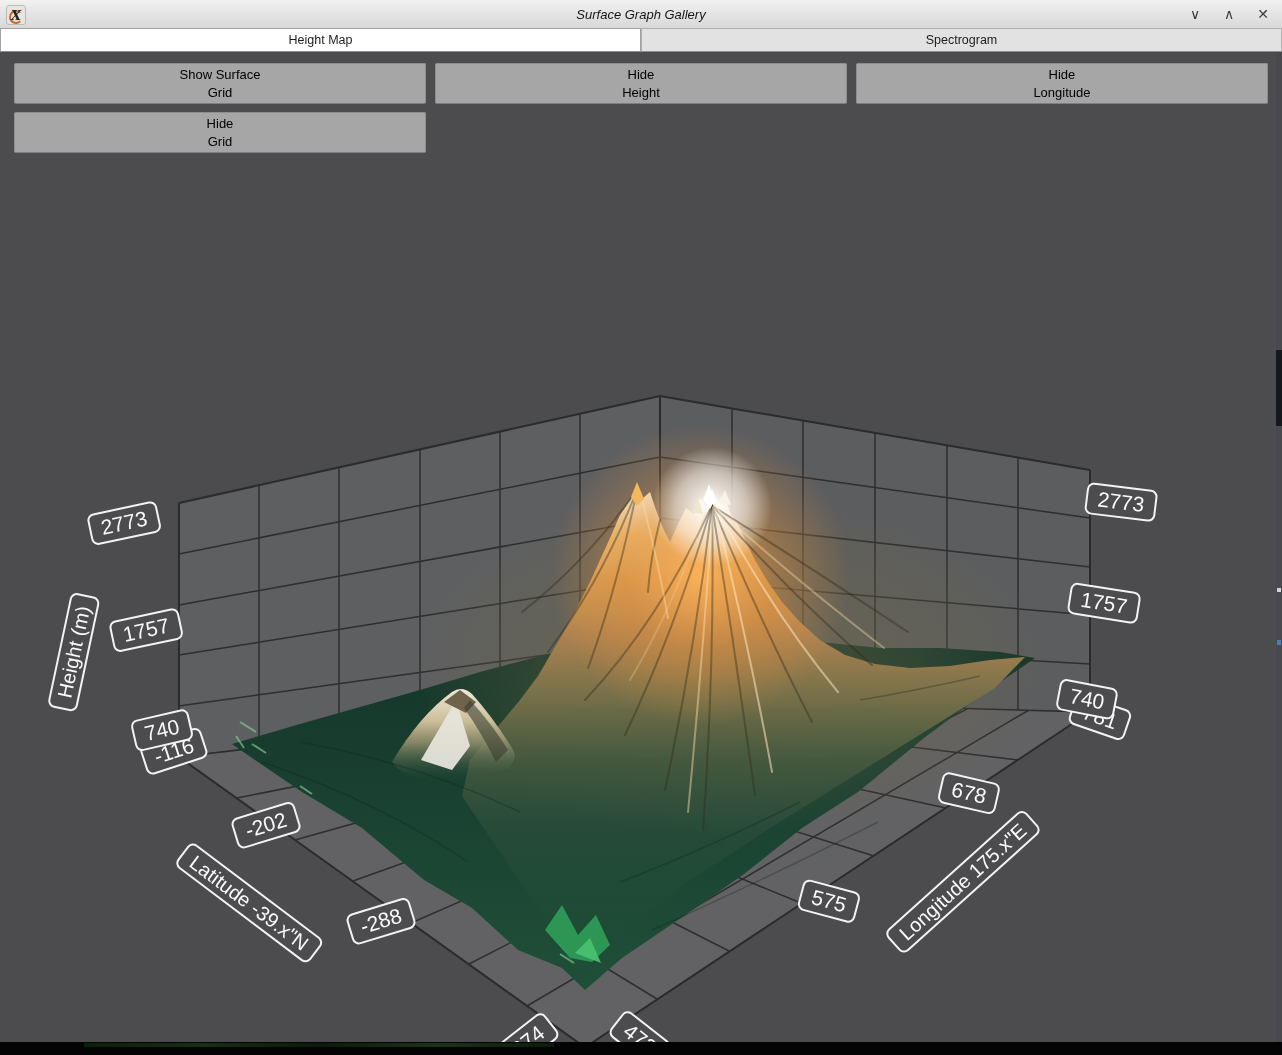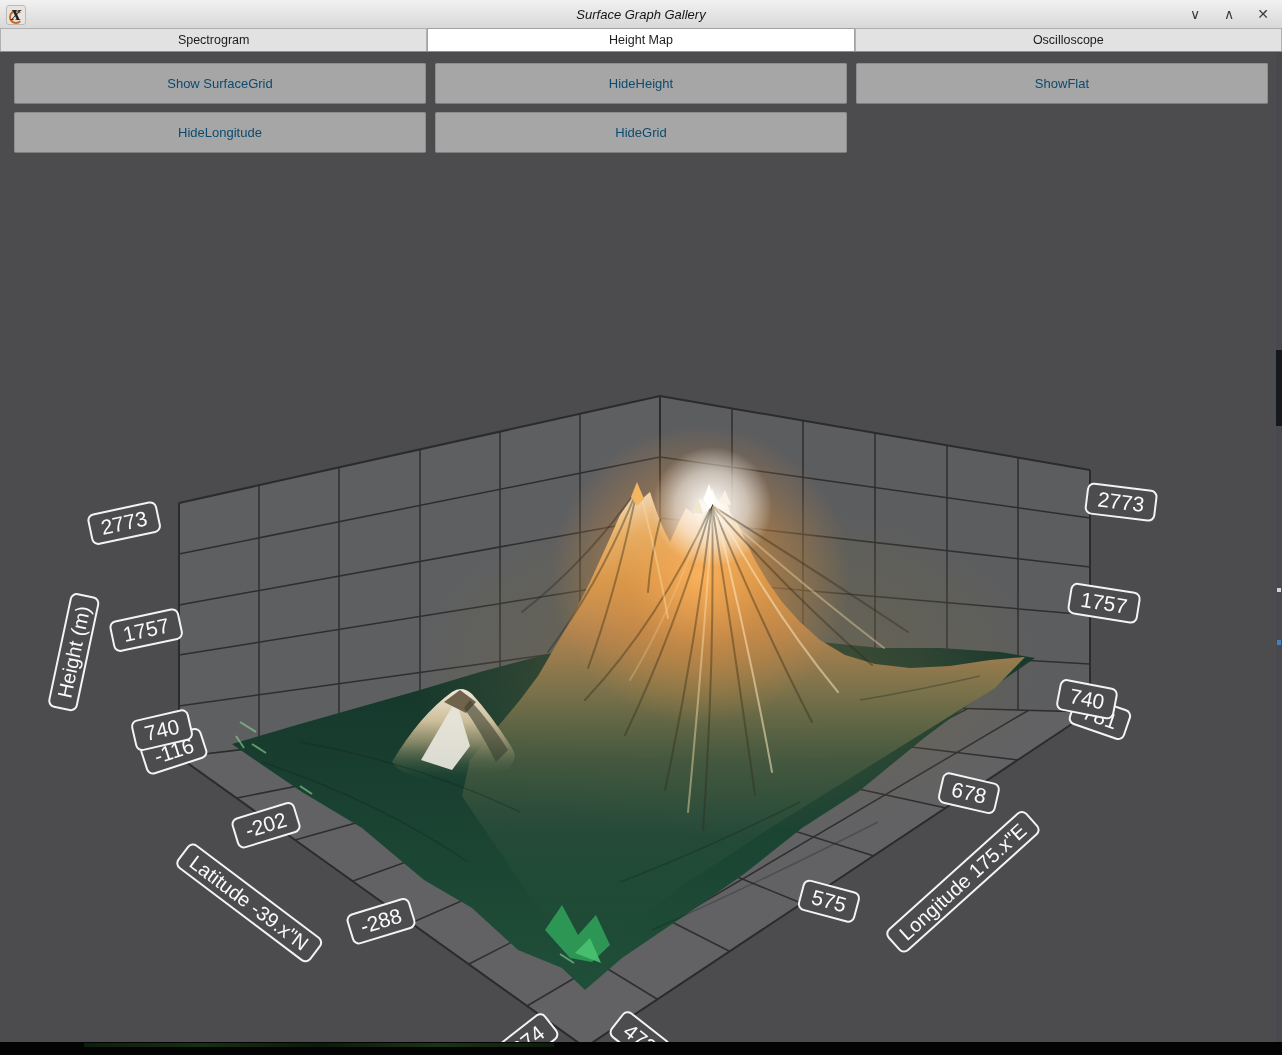--- a/index.html
+++ b/index.html
@@ -51,22 +51,22 @@
   .tab.active{background:#ffffff;border-color:#a2a2a2;}
   
   .toolbar{
     position:absolute;top:63px;left:0;width:100%;z-index:40;
     display:flex;flex-wrap:wrap;box-sizing:border-box;
     padding:0 14px;column-gap:9px;row-gap:8px;
   }
   .tbtn{
     width:calc((100% - 18px)/3);height:41px;box-sizing:border-box;
     background:#a6a6a6;border:1px solid #8e8e8e;border-bottom-color:#7e7e7e;border-radius:2px;
-    display:flex;align-items:center;justify-content:center;
-    font-size:13px;line-height:1.32;color:#0c4a6e;cursor:default;
+    display:flex;flex-direction:column;align-items:center;justify-content:center;
+    font-size:13px;line-height:1.32;color:#000000;cursor:default;
   }
   
   .scene{position:absolute;top:0;left:0;z-index:10;}
   
   .axlbl{
     position:absolute;z-index:20;white-space:nowrap;
     transform:translate(-50%,-50%) rotate(var(--r));
     background:#4c4c4e;border:2px solid #f3f3f3;border-radius:7px;
     color:#fafafa;font-size:21px;line-height:1.22;padding:1px 10px;
   }
@@ -294,39 +294,34 @@
   </div>
   <div class="win-title">Surface Graph Gallery</div>
   <div class="win-controls">
     <span class="win-btn">∨</span>
     <span class="win-btn">∧</span>
     <span class="win-btn">✕</span>
   </div>
 </div>
 
 <div class="tabbar">
+  <div class="tab active">Height Map</div>
   <div class="tab">Spectrogram</div>
-  <div class="tab active">Height Map</div>
-  <div class="tab">Oscilloscope</div>
 </div>
 
 <div class="toolbar">
   <div class="tbtn">
     <span>Show Surface</span>
     <span>Grid</span>
   </div>
   <div class="tbtn">
     <span>Hide</span>
     <span>Height</span>
   </div>
   <div class="tbtn">
-    <span>Show</span>
-    <span>Flat</span>
-  </div>
-  <div class="tbtn">
     <span>Hide</span>
     <span>Longitude</span>
   </div>
   <div class="tbtn">
     <span>Hide</span>
     <span>Grid</span>
   </div>
 </div>
 
 <div class="right-strip">

